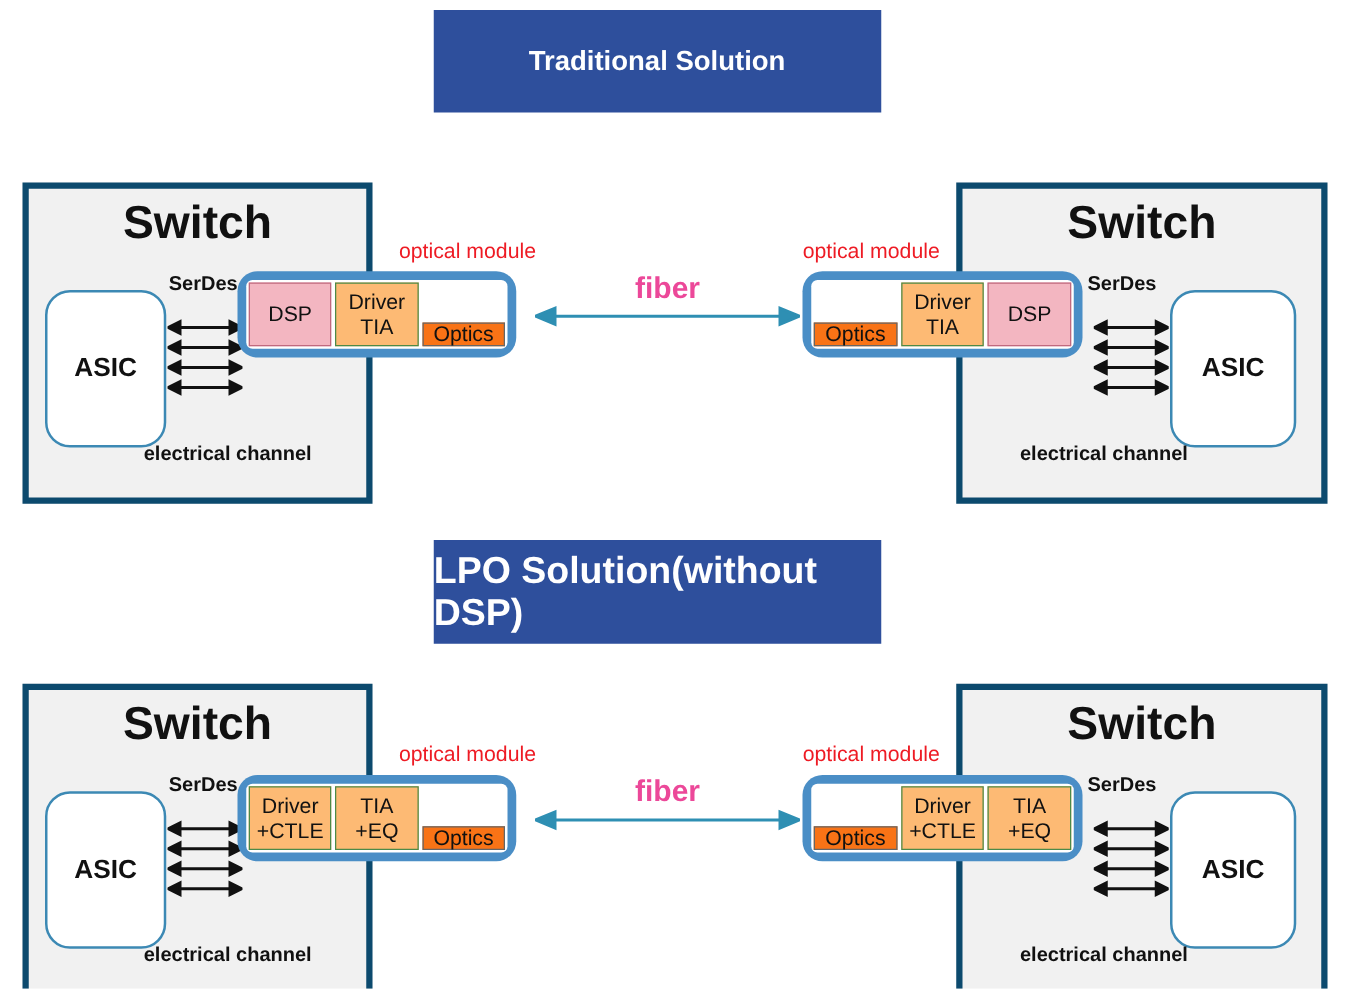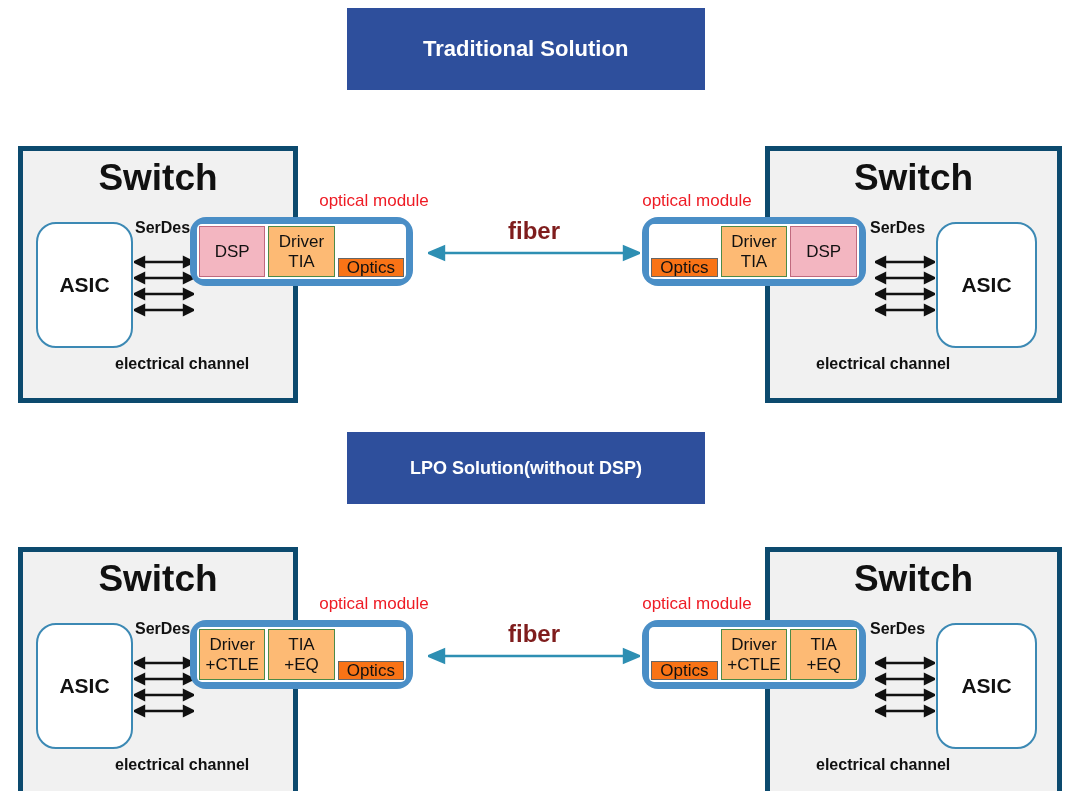--- a/index.html
+++ b/index.html
@@ -14,39 +14,39 @@
   
   .banner {
     position:absolute; left:347px; width:358px; background:#2e4f9c; color:#ffffff;
     font-weight:700; box-sizing:border-box;
   }
   .panel-traditional .banner {
     top:8px; height:82px; display:flex; flex-direction:column;
     justify-content:center; gap:7px; padding-left:76px; font-size:22px;
   }
   .panel-lpo .banner {
-    top:29px; height:72px; display:flex; align-items:center; justify-content:center;
-    font-size:18px;
+    top:29px; height:83px; display:flex; align-items:center; justify-content:center;
+    font-size:30px;
   }
 
   
   .switch {
     position:absolute; top:114px; width:280px; height:257px;
     background:#f1f1f1; border:5px solid #0c4a6e; box-sizing:border-box;margin-top:32px;
   }
   .switch-left  { left:18px; }
   .switch-right { left:765px; width:297px; }
   .panel-lpo .switch { top:112px; height:256px; }
 
   .switch-title {
     position:absolute; top:6px; left:0; right:0; text-align:center;
     font-size:37px; font-weight:700; color:#111;
   }
   .asic {
-    position:absolute; top:71px; width:97px; height:126px; background:#ffffff;
+    position:absolute; top:81px; width:97px; height:126px; background:#ffffff;
     border:2px solid #3c89b4; border-radius:20px; box-sizing:border-box;
     display:flex; align-items:center; justify-content:center;
     font-size:21px; font-weight:700;
   }
   .switch-left .asic  { left:13px; }
   .switch-right .asic { right:20px; width:101px; }
 
   .serdes { position:absolute; top:68px; font-size:16px; font-weight:700; }
   .switch-left .serdes  { left:112px; }
   .switch-right .serdes { left:100px; }
@@ -85,21 +85,21 @@
   .module-label {
     position:absolute; top:191px; width:150px; text-align:center;
     font-size:17px; font-weight:400; color:#ee1b24;
   }
   .module-label-left  { left:299px; }
   .module-label-right { left:622px; }
 
   
   .fiber-label {
     position:absolute; left:428px; top:217px; width:212px; text-align:center;
-    font-size:24px; font-weight:700; color:#7f1d1d;
+    font-size:24px; font-weight:700; color:#ec4899;
   }
   .fiber-svg { position:absolute; left:428px; top:244px; }
 </style>
 </head>
 <body>
 
 <div class="stage">
 
   <section class="panel panel-traditional">
 

